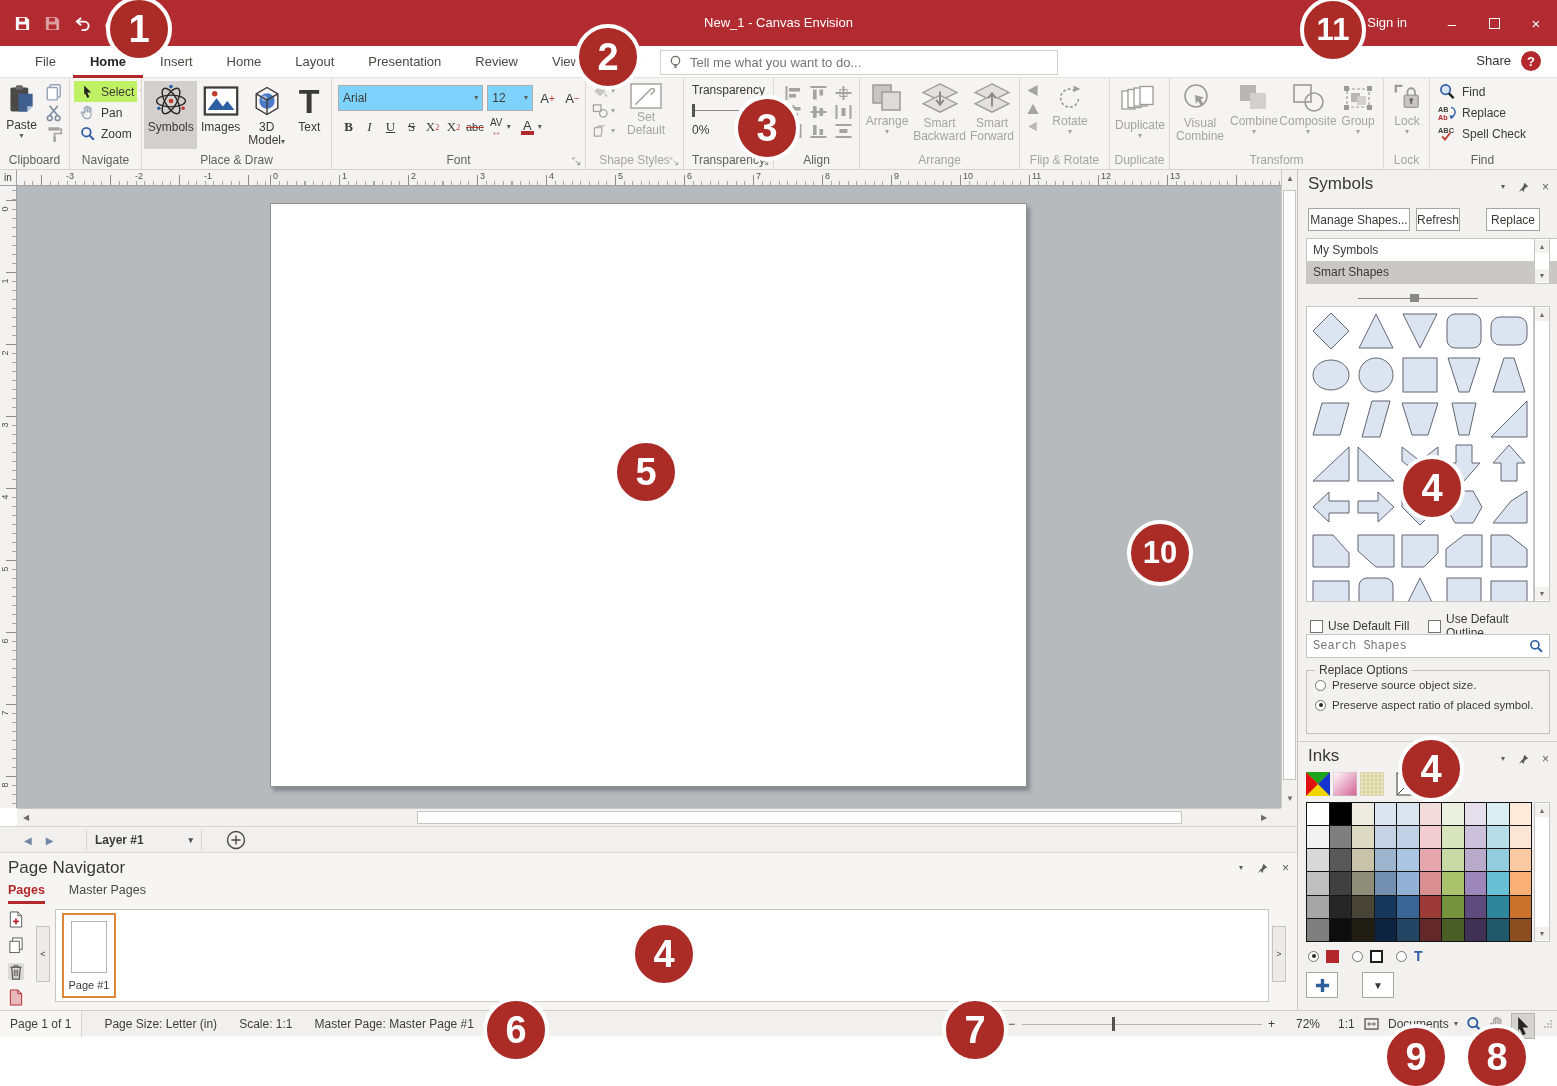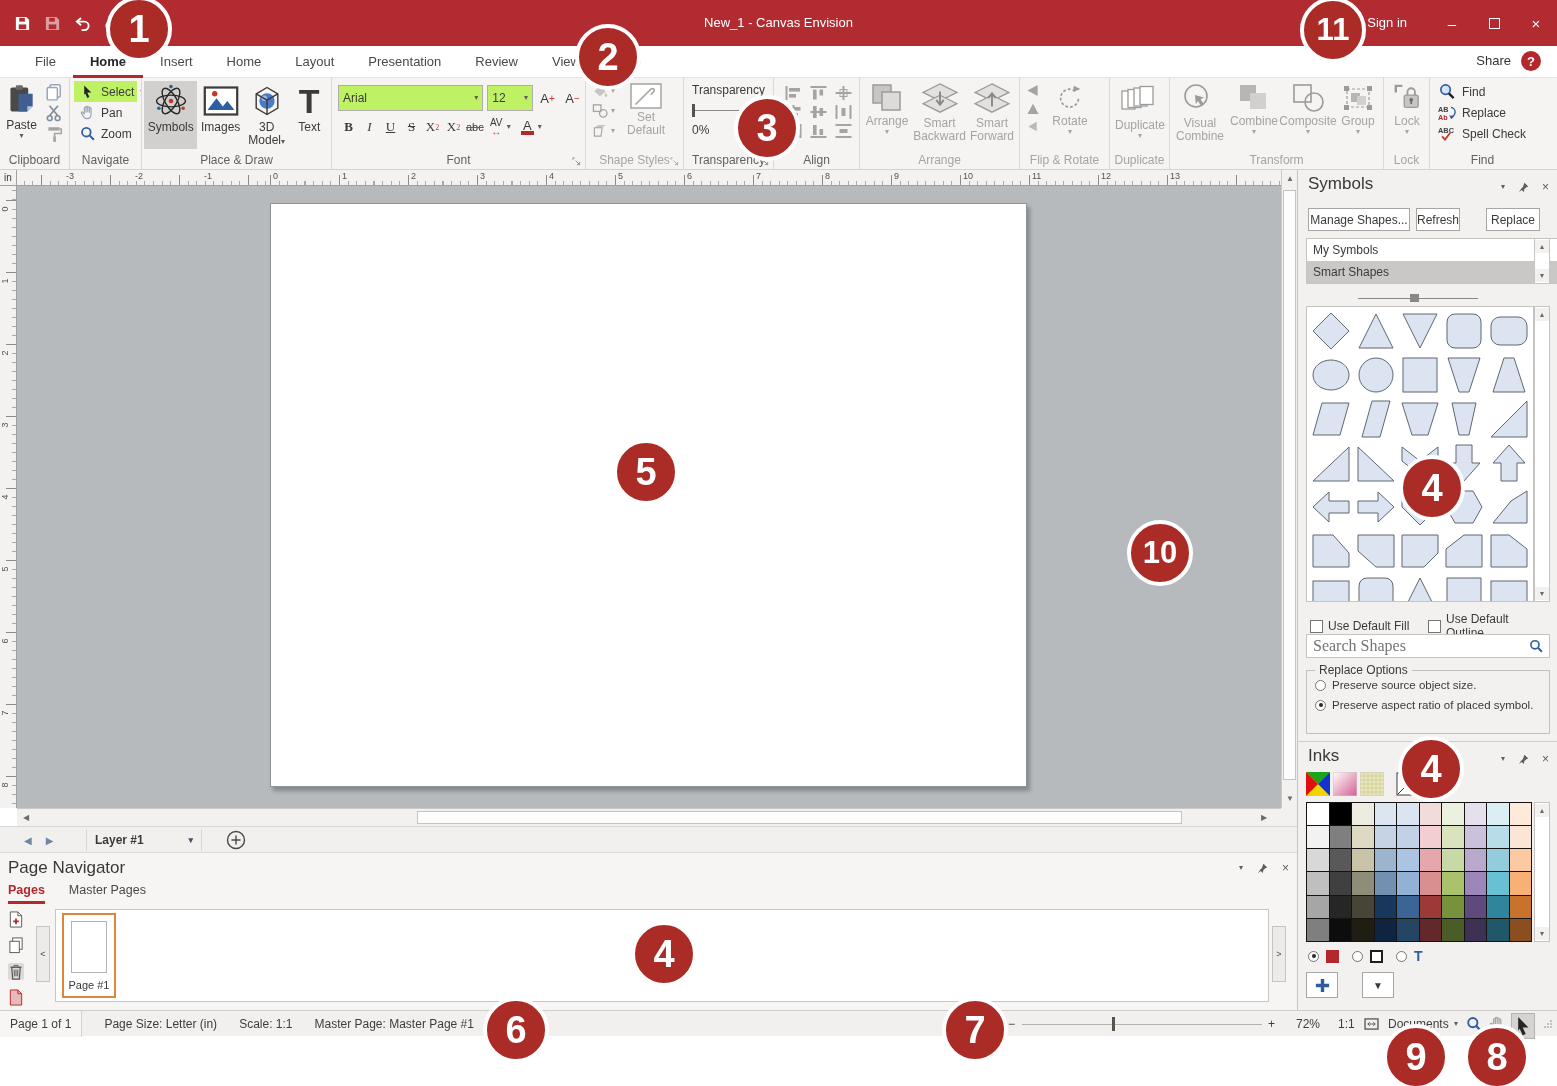--- a/index.html
+++ b/index.html
@@ -35,21 +35,21 @@
 .launcher{position:absolute;bottom:3px;right:4px;width:9px;height:9px;color:#8a8886}
 .caret{font-size:8px;color:#5f5d5b;line-height:8px}
 .dis,.dis *{color:#a6a4a2}
 .bb{display:flex;flex-direction:column;align-items:center;font-size:12px;line-height:13px;text-align:center;padding:2px 2px;height:68px}
 .bb .bicon{height:36px;display:flex;align-items:center;justify-content:center;margin-bottom:2px}
 .bb.sel{background:#d2d0ce}
 .minicol{display:flex;flex-direction:column;gap:3px;padding:2px 3px}
 .mini{width:20px;height:18px;display:flex;align-items:center;justify-content:center;color:#97a5b6}
 .navrow{display:flex;align-items:center;gap:6px;padding:2px 6px;height:21px;font-size:12px;margin:0 2px}
 .navrow .ic{width:15px;height:15px}
-.combo{height:21px;border:1px solid #b0aeac;background:#bef264;display:flex;align-items:center;padding:12px 4px;font-size:12px}
+.combo{height:21px;border:1px solid #b0aeac;background:#7dd3fc;display:flex;align-items:center;padding:12px 4px;font-size:12px}
 .combo .caret{margin-left:auto}
 .fbtn{height:22px;min-width:21px;display:flex;align-items:center;justify-content:center;font-size:13px;padding:0 2px}
 .fserif{font-family:"Liberation Serif",serif}
 .redsup{color:#c0392b;font-size:10px;vertical-align:super}
 .alignGrid{display:grid;grid-template-columns:repeat(3,1fr);gap:3px 6px;padding:4px 8px}
 .alignGrid .ic{width:19px;height:16px;color:#a6a4a2}
 .findrow{display:flex;align-items:center;gap:6px;height:21px;padding:1px 6px;font-size:12px}
 .findrow .ic{width:18px;height:17px}
 
 .corner{position:absolute;left:0;top:170px;width:17px;height:16px;background:#f3f2f0;border-right:1px solid #9ea2a5;border-bottom:1px solid #9ea2a5;font-size:10px;color:#3b3a39;display:flex;align-items:center;justify-content:center}
@@ -113,21 +113,21 @@
 .vsc{position:absolute;width:16px;background:#fff;border:1px solid #c6c4c1}
 .vsc .a{position:absolute;left:0;width:14px;height:13px;display:flex;align-items:center;justify-content:center;font-size:7px;color:#6d6b69;background:#f2f1ef}
 .symslider{position:absolute;left:60px;top:122px;width:120px;height:12px}
 .symslider .tr{position:absolute;left:0;top:6px;width:120px;height:1px;background:#8a8886}
 .symslider .th{position:absolute;left:52px;top:2px;width:9px;height:8px;background:#8a8886}
 .shapegrid{position:absolute;left:8px;top:136px;width:228px;height:296px;background:#fff;border:1px solid #c6c4c1;display:grid;grid-template-columns:repeat(5,1fr);grid-auto-rows:44px;overflow:hidden;padding:2px}
 .shapecell{display:flex;align-items:center;justify-content:center}
 .chkrow{position:absolute;left:12px;top:442px;width:236px;display:flex;font-size:12px;color:#3b3a39}
 .chk{width:13px;height:13px;border:1px solid #767472;background:#fff;margin-right:5px;flex:none}
 .searchbox{position:absolute;left:8px;top:464px;width:244px;height:24px;border:1px solid #c6c4c1;background:#fff;display:flex;align-items:center;padding:0 6px}
-.searchbox input{border:0;outline:0;flex:1;font-size:16px;color:#767472;font-family:Liberation Serif, serif}
+.searchbox input{border:0;outline:0;flex:1;font-size:12px;color:#767472;font-family:Liberation Mono, monospace}
 .searchbox .ic{width:14px;height:14px;color:#2e5fa3}
 .fieldset{position:absolute;left:8px;top:500px;width:244px;height:64px;border:1px solid #c3c1be;padding:8px 8px 4px}
 .fieldset .legend{position:absolute;top:-8px;left:8px;background:#f2f1ef;padding:0 4px;font-size:12px;color:#3b3a39}
 .radiorow{display:flex;align-items:center;gap:6px;margin-bottom:8px;font-size:11.5px;color:#3b3a39}
 .radio{width:11px;height:11px;border:1px solid #767472;border-radius:50%;background:#fff;flex:none;position:relative}
 .radio.sel::after{content:"";position:absolute;left:2.5px;top:2.5px;width:4px;height:4px;border-radius:50%;background:#2b2a29}
 .inks-sep{position:absolute;left:0;top:571px;width:260px;height:1px;background:#d0cdc9}
 .swatchrow{position:absolute;left:8px;top:602px;display:flex;gap:3px}
 .swatch{width:24px;height:24px}
 .swatch.gap{margin-left:9px}
@@ -196,20 +196,29 @@
         <div class="mtab">File</div>
         <div class="mtab active">Home</div>
         <div class="mtab">Insert</div>
         <div class="mtab">Home</div>
         <div class="mtab">Layout</div>
         <div class="mtab">Presentation</div>
         <div class="mtab">Review</div>
         <div class="mtab">View</div>
         <div class="mtab">Help</div>
       </div>
+    <div class="tellme">
+      <span class="ic">
+          <svg width="100%" height="100%" viewBox="0 0 14 16">
+            <circle cx="7" cy="6" r="4.5" fill="none" stroke="#6d6b69" stroke-width="1.4"></circle>
+            <path d="M5.5 11h3M5.5 13h3" stroke="#6d6b69" stroke-width="1.3"></path>
+          </svg>
+        </span>
+      <input type="text" placeholder="Tell me what you want to do..." style="">
+    </div>
     <div class="share">Share</div>
     <div class="helpbtn">?</div>
   </div>
 
   <div class="ribbon">
 
     <div class="rgroup" style="width:70px">
       <div style="display:flex">
         <div class="bb" style="width:40px">
           <span class="bicon ic" style="width:32px;height:34px">

